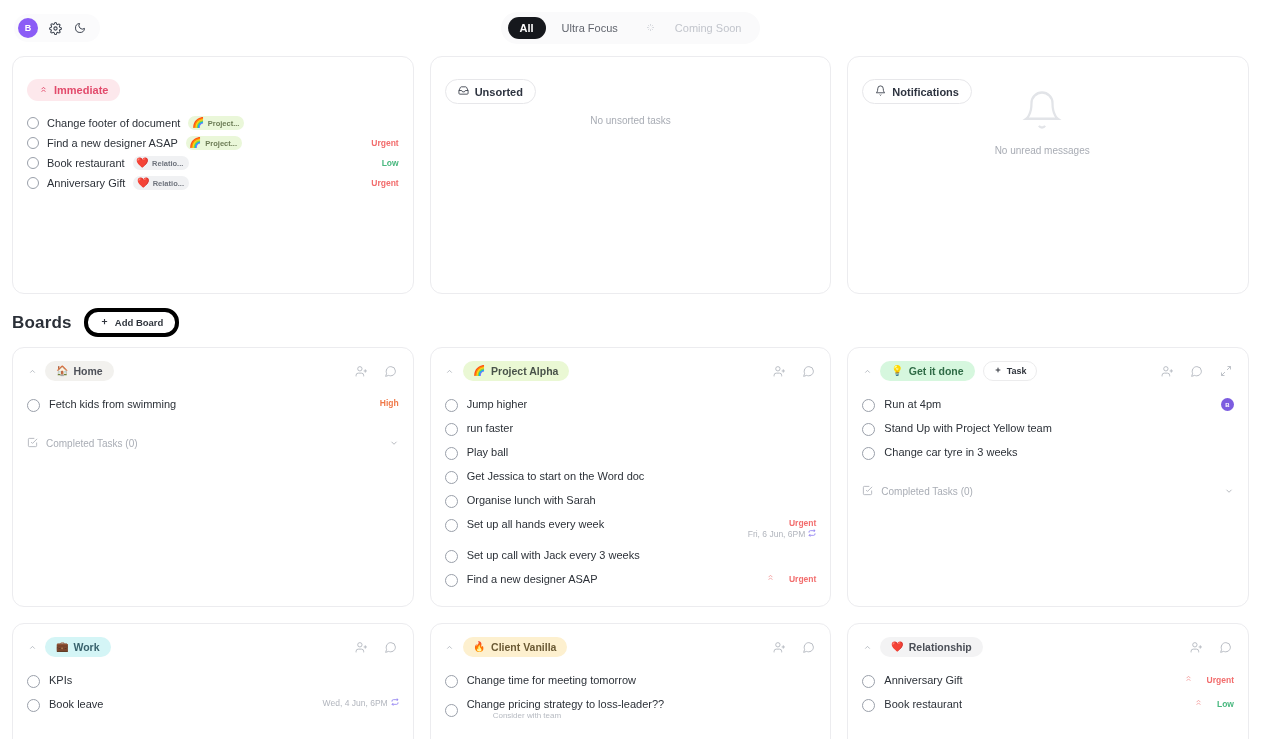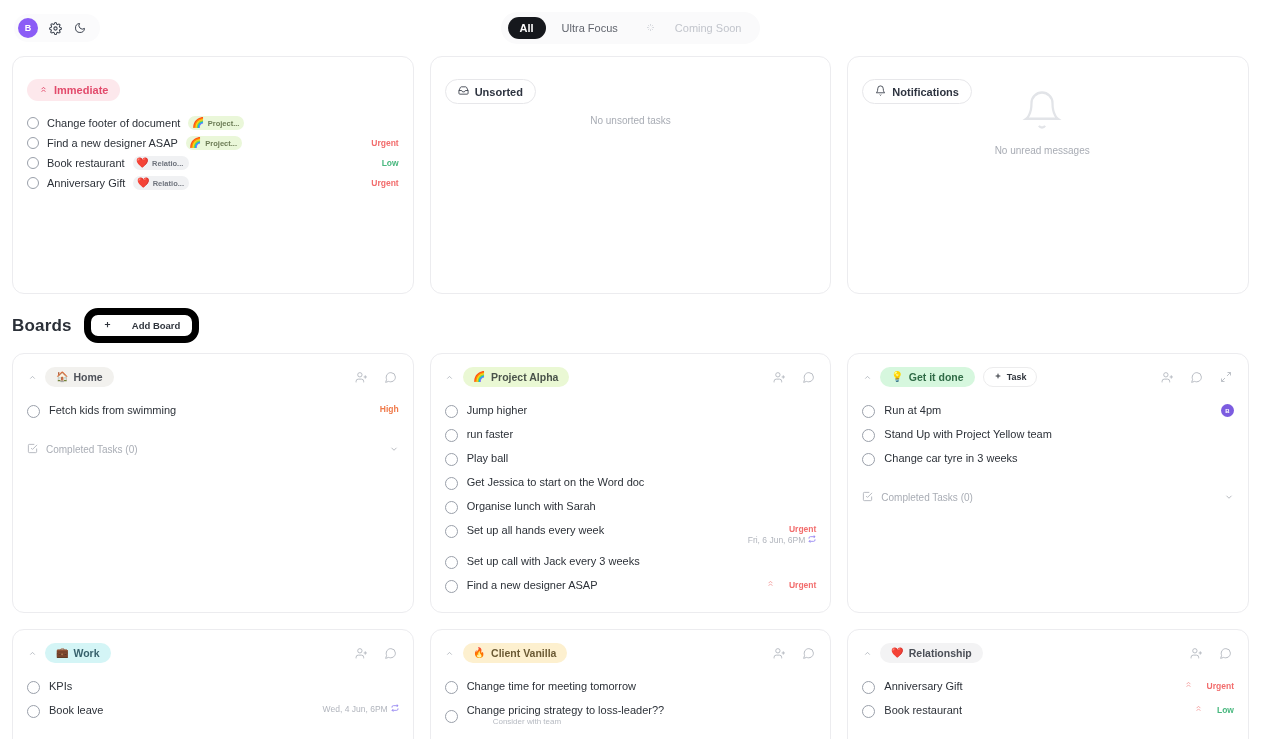--- a/index.html
+++ b/index.html
@@ -111,23 +111,23 @@
   }
   .empty-bell .cap { font-size: 10px; color: #a8acb4; }
 
   
   .boards-head {
     display: flex; align-items: center; gap: 12px;
     padding: 14px 12px 10px 12px;
   }
   .boards-title { font-size: 17px; font-weight: bold; color: #2b3038; letter-spacing: .2px; }
   .add-board {
-    display: inline-flex; align-items: center; gap: 20px;
+    display: inline-flex; align-items: center; gap: 6px;
     font-size: 9.5px; font-weight: bold; color: #30353d;
-    background: #fff; border: 7px solid #000000;
+    background: #fff; border: 4px solid #000000;
     border-radius: 14px; padding: 5px 12px; cursor: pointer;
   }
 
   
   .board-grid {
     display: grid;
     grid-template-columns: repeat(3, 1fr);
     gap: 16px;
     padding: 0 12px;
   }

